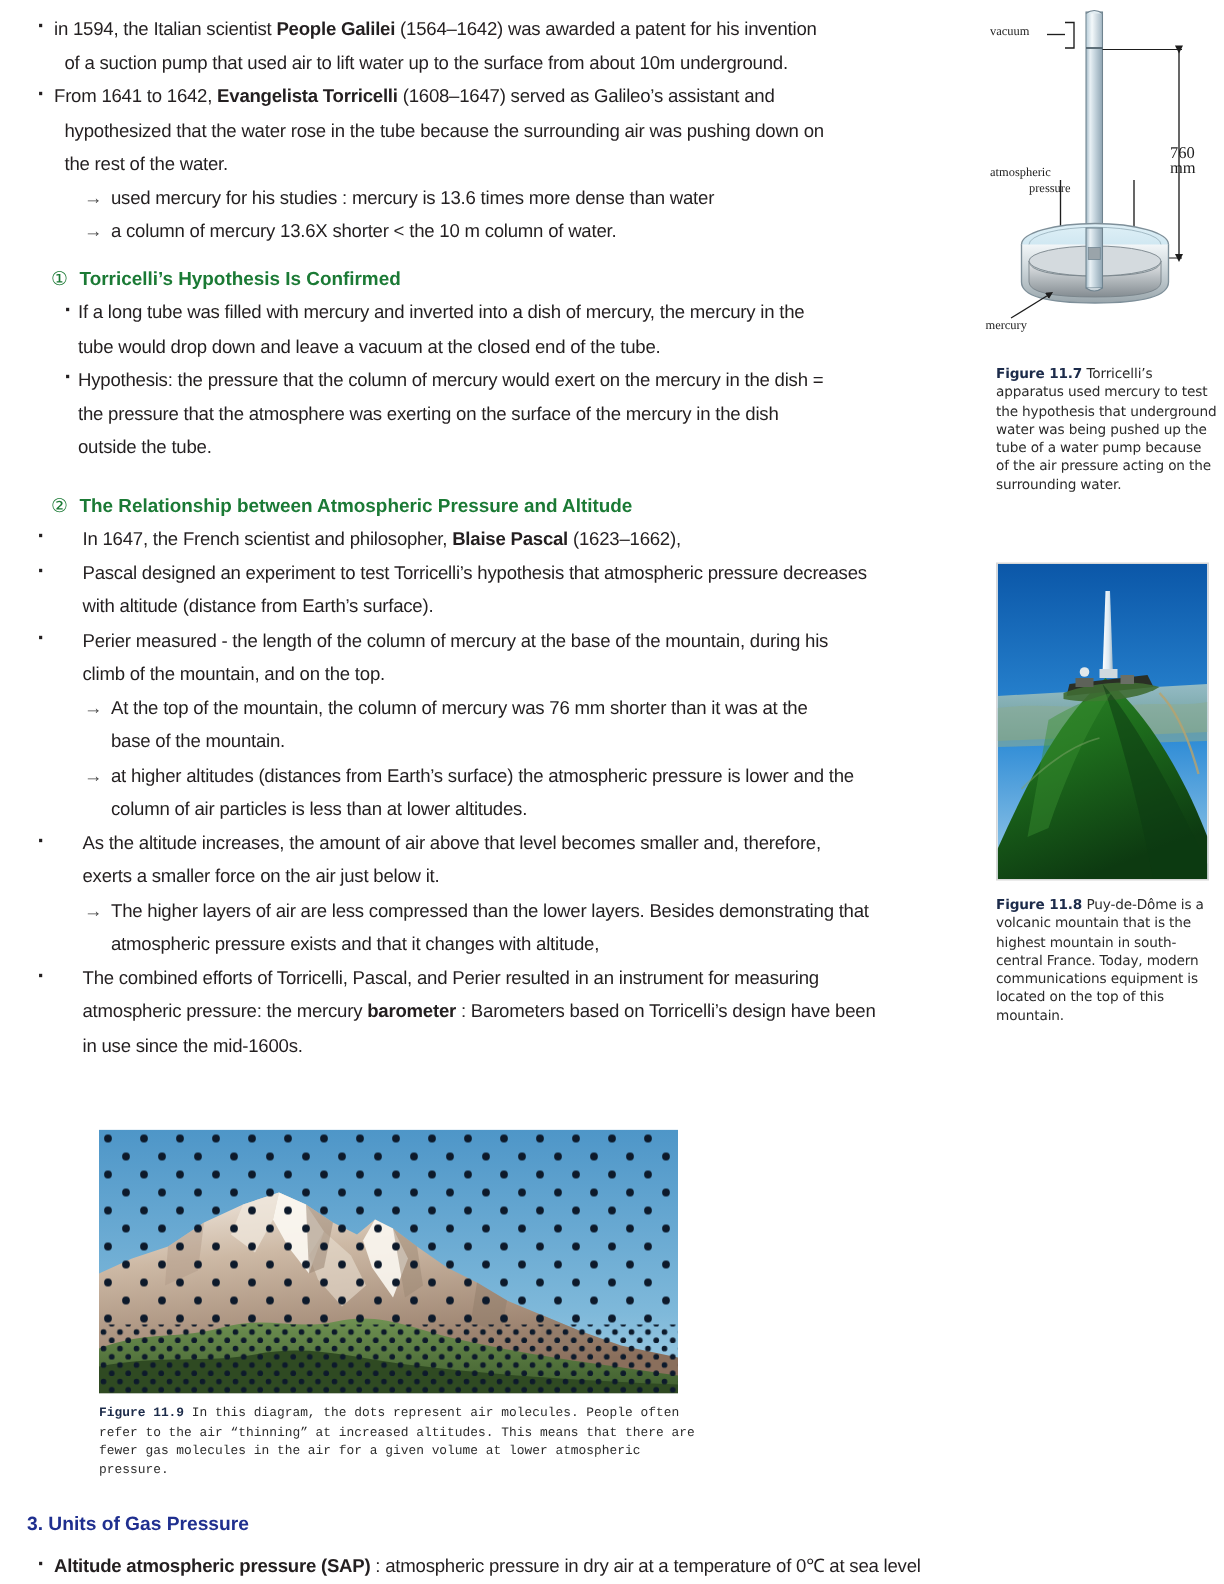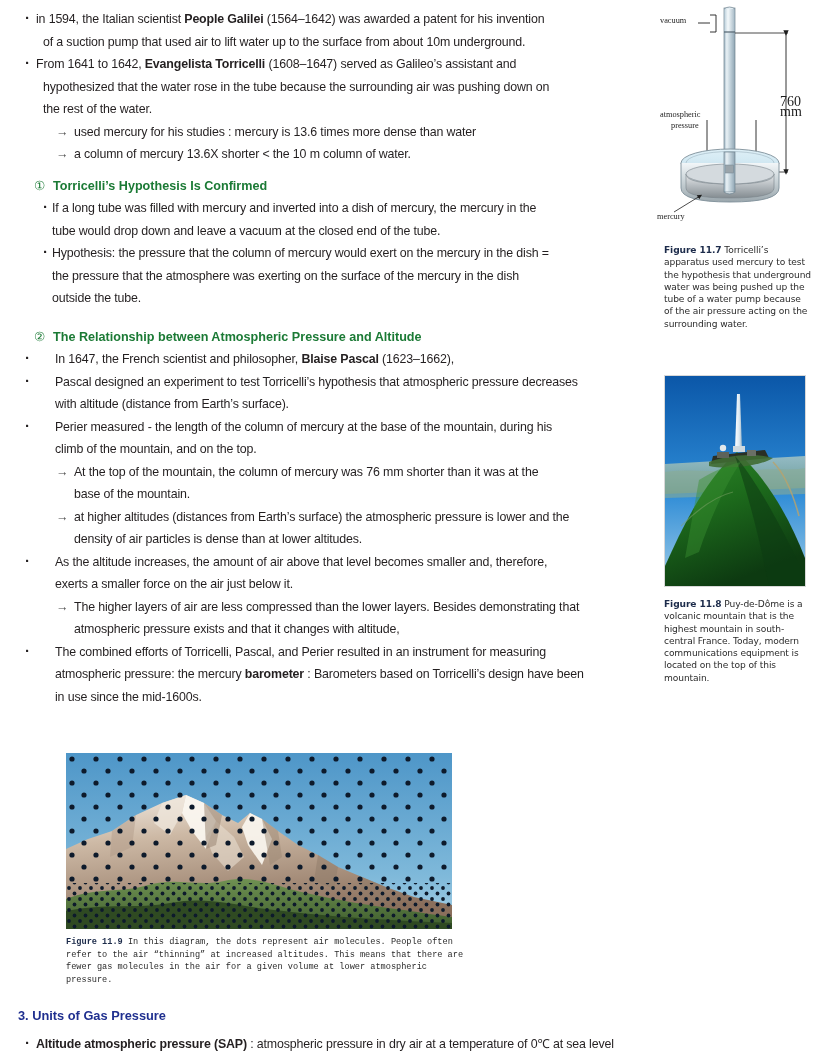--- a/index.html
+++ b/index.html
@@ -176,21 +176,21 @@
 
   <div class="line b1" style="padding-left:37px;">Pascal designed an experiment to test Torricelli’s hypothesis that atmospheric pressure decreases</div>
   <div class="line" style="padding-left:37px;">with altitude (distance from Earth’s surface).</div>
 
   <div class="line b1" style="padding-left:37px;">Perier measured - the length of the column of mercury at the base of the mountain, during his</div>
   <div class="line" style="padding-left:37px;">climb of the mountain, and on the top.</div>
 
   <div class="line arrow">At the top of the mountain, the column of mercury was 76 mm shorter than it was at the</div>
   <div class="line arrowcont">base of the mountain.</div>
   <div class="line arrow">at higher altitudes (distances from Earth’s surface) the atmospheric pressure is lower and the</div>
-  <div class="line arrowcont">density of air particles is dense than at lower altitudes.</div>
+  <div class="line arrowcont">column of air particles is less than at lower altitudes.</div>
 
   <div class="line b1" style="padding-left:37px;">As the altitude increases, the amount of air above that level becomes smaller and, therefore,</div>
   <div class="line" style="padding-left:37px;">exerts a smaller force on the air just below it.</div>
 
   <div class="line arrow">The higher layers of air are less compressed than the lower layers. Besides demonstrating that</div>
   <div class="line arrowcont">atmospheric pressure exists and that it changes with altitude,</div>
 
   <div class="line b1" style="padding-left:37px;">The combined efforts of Torricelli, Pascal, and Perier resulted in an instrument for measuring</div>
   <div class="line" style="padding-left:37px;">
     <span>atmospheric pressure: the mercury </span><b>barometer</b><span> : Barometers based on Torricelli’s design have been</span>
@@ -260,22 +260,22 @@
 
     <rect x="64" y="150" width="11" height="40" fill="url(#tubeGrad)" stroke="#6f838f" stroke-width="0.7"></rect>
     <rect x="65.5" y="163" width="8" height="8" fill="#9aa4aa" stroke="#6f838f" stroke-width="0.5"></rect>
     <path d="M64,190 Q69.5,194 75,190" fill="#c9d4da" stroke="#6f838f" stroke-width="0.7"></path>
 
     <line x1="14" y1="210" x2="40" y2="194" stroke="#1d1d1d" stroke-width="0.8" marker-end="url(#arrHead)"></line>
   </svg>
 
   <div class="diag-label" style="left:0px; top:14px;">vacuum</div>
   <div class="diag-label" style="left:0px; top:108px;">atmospheric</div>
-  <div class="diag-label" style="left:11px; top:119px;">pressure</div>
-  <div class="diag-label" style="left:120px; top:95px; font-size:14px;">760 mm</div>
+  <div class="diag-label" style="left:26px; top:119px;">pressure</div>
+  <div class="diag-label" style="left:120px; top:95px; font-size:11px;">760 mm</div>
   <div class="diag-label" style="left:-3px; top:210px;">mercury</div>
 </div>
 
 <div class="fig-caption" style="position:absolute; left:664px; top:244px; width:148px;">
   <b>Figure 11.7</b><span> Torricelli’s apparatus used mercury to test the hypothesis that underground water was being pushed up the tube of a water pump because of the air pressure acting on the surrounding water.</span>
 </div>
 
 <div class="puy-photo">
   <svg width="140" height="210" viewBox="0 0 140 210" preserveAspectRatio="none">
     <defs>

